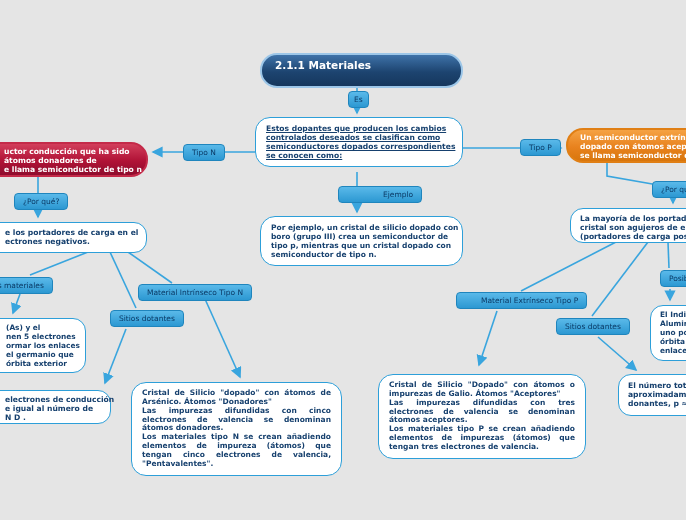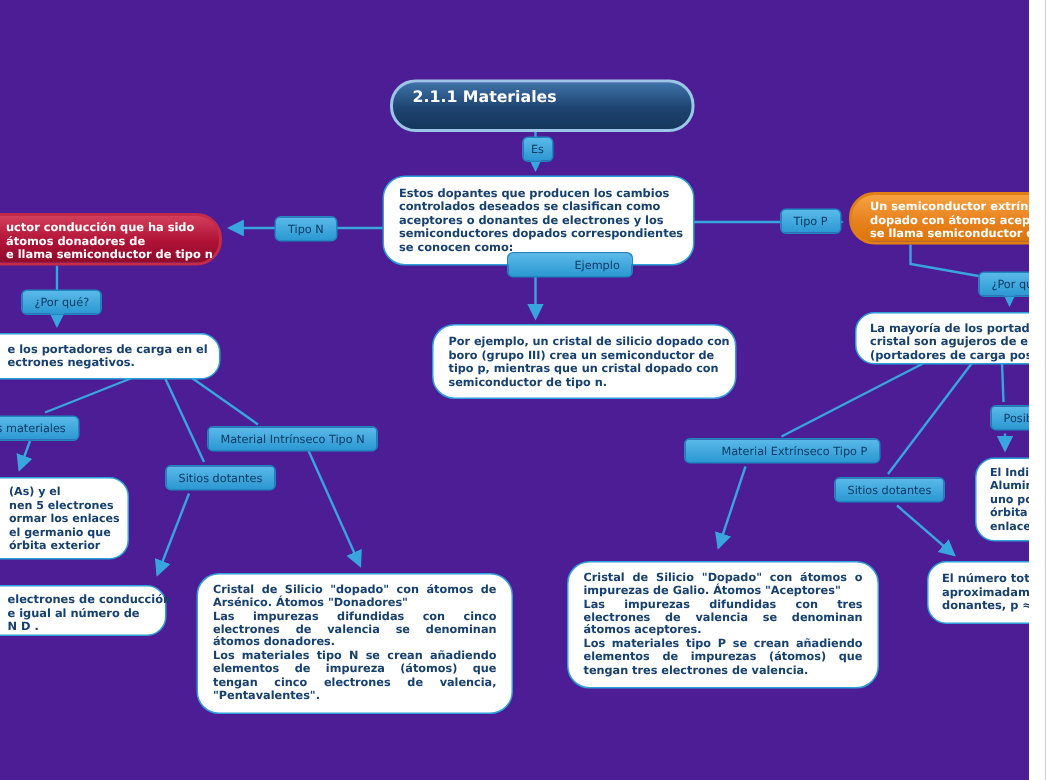--- a/index.html
+++ b/index.html
@@ -1,19 +1,19 @@
 <!DOCTYPE html>
 <html><head>
 <meta charset="utf-8">
 <style>
   * { box-sizing: border-box; margin: 0; padding: 0; }
   html,body { background:#fff; }
   #canvas {
     position: relative; width: 686px; height: 520px;
-    overflow: hidden; background: #4c1d95;
+    overflow: hidden; background: #e5e5e5;
     font-family: "DejaVu Sans", "Liberation Sans", sans-serif;
   }
   #wires { position:absolute; left:0; top:0; width:697px; height:520px; z-index:0; }
 
   .box {
     position:absolute; z-index:1; background:#ffffff;
     border:1.6px solid #2d9fd9; border-radius:15px;
     color:#16406e; font-weight:bold; font-size:7.6px; line-height:1.2;
     padding:6px 10px;
   }
@@ -79,41 +79,40 @@
       <path d="M598,337 L636,370" marker-end="url(#arw)"></path>
       <path d="M668,242 L669,268"></path>
       <path d="M670,289 L670,300" marker-end="url(#arw)"></path>
     </g>
   </svg>
 
   <div class="bubble bubble-title" style="left:260px;top:53px;width:203px;height:35px;">
     <div class="tl">2.1.1 Materiales</div>
   </div>
 
-  <div class="box" style="left:255px;top:117px;width:208px;">
+  <div class="box" style="left:255px;top:117px;width:208px;text-decoration:underline;">
     <div class="tl">Estos dopantes que producen los cambios</div>
     <div class="tl">controlados deseados se clasifican como</div>
-    <div class="tl">aceptores o donantes de electrones y los</div>
     <div class="tl">semiconductores dopados correspondientes</div>
     <div class="tl">se conocen como:</div>
   </div>
 
   <div class="bubble bubble-red" style="left:-62px;top:142px;width:210px;height:35px;padding:4px 0 0 64px;">
     <div class="tl">uctor conducción que ha sido</div>
     <div class="tl">átomos donadores de</div>
     <div class="tl">e llama semiconductor de tipo n</div>
   </div>
 
   <div class="bubble bubble-orange" style="left:566px;top:128px;width:215px;height:35px;padding:4px 0 0 12px;">
     <div class="tl">Un semiconductor extrínseco</div>
     <div class="tl">dopado con átomos aceptore</div>
     <div class="tl">se llama semiconductor de ti</div>
   </div>
 
-  <div class="box" style="left:260px;top:216px;width:203px;font-size:7.5px;margin-left:28px;">
+  <div class="box" style="left:260px;top:216px;width:203px;font-size:7.5px;">
     <div class="tl">Por ejemplo, un cristal de silicio dopado con</div>
     <div class="tl">boro (grupo III) crea un semiconductor de</div>
     <div class="tl">tipo p, mientras que un cristal dopado con</div>
     <div class="tl">semiconductor de tipo n.</div>
   </div>
 
   <div class="box" style="left:-75px;top:222px;width:222px;height:31px;padding:5px 0 0 79px;border-radius:13px;">
     <div class="tl">e los portadores de carga en el</div>
     <div class="tl">ectrones negativos.</div>
   </div>
@@ -160,21 +159,21 @@
 
   <div class="box" style="left:378px;top:374px;width:208px;font-size:7.5px;line-height:1.18;">
     <p>Cristal de Silicio "Dopado" con átomos o impurezas de Galio. Átomos "Aceptores"</p>
     <p>Las impurezas difundidas con tres electrones de valencia se denominan átomos aceptores.</p>
     <p>Los materiales tipo P se crean añadiendo elementos de impurezas (átomos) que tengan tres electrones de valencia.</p>
   </div>
 
   <div class="clabel" style="left:348px;top:91px;padding:2.5px 5px 3.5px;">Es</div>
   <div class="clabel" style="left:183px;top:144px;">Tipo N</div>
   <div class="clabel" style="left:520px;top:139px;">Tipo P</div>
-  <div class="clabel" style="left:338px;top:168px;padding-left:44px;">Ejemplo</div>
+  <div class="clabel" style="left:338px;top:186px;padding-left:44px;">Ejemplo</div>
   <div class="clabel" style="left:14px;top:193px;">¿Por qué?</div>
   <div class="clabel" style="left:652px;top:181px;">¿Por qué?</div>
   <div class="clabel" style="left:-18px;top:277px;">les materiales</div>
   <div class="clabel" style="left:660px;top:270px;">Posibles materiales</div>
   <div class="clabel" style="left:138px;top:284px;">Material Intrínseco Tipo N</div>
   <div class="clabel" style="left:110px;top:310px;">Sitios dotantes</div>
   <div class="clabel" style="left:456px;top:292px;padding-left:24px;">Material Extrínseco Tipo P</div>
   <div class="clabel" style="left:556px;top:318px;">Sitios dotantes</div>
 
 </div>

